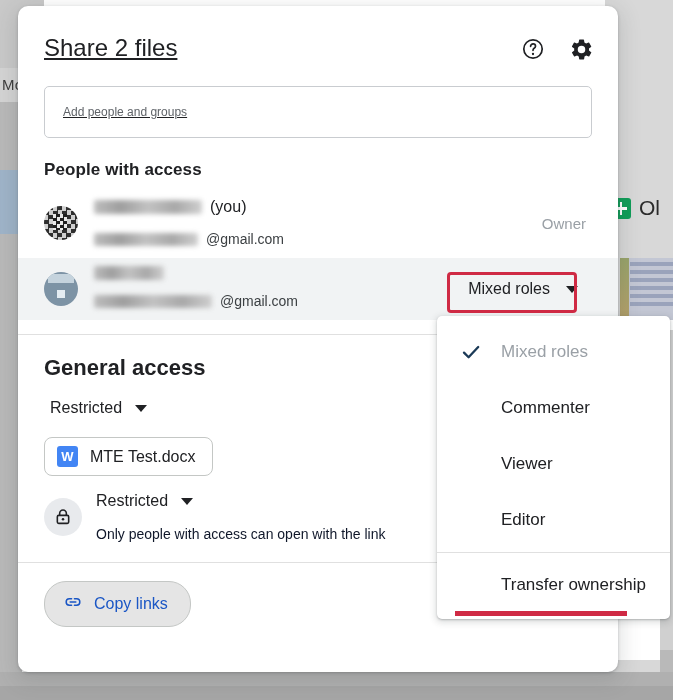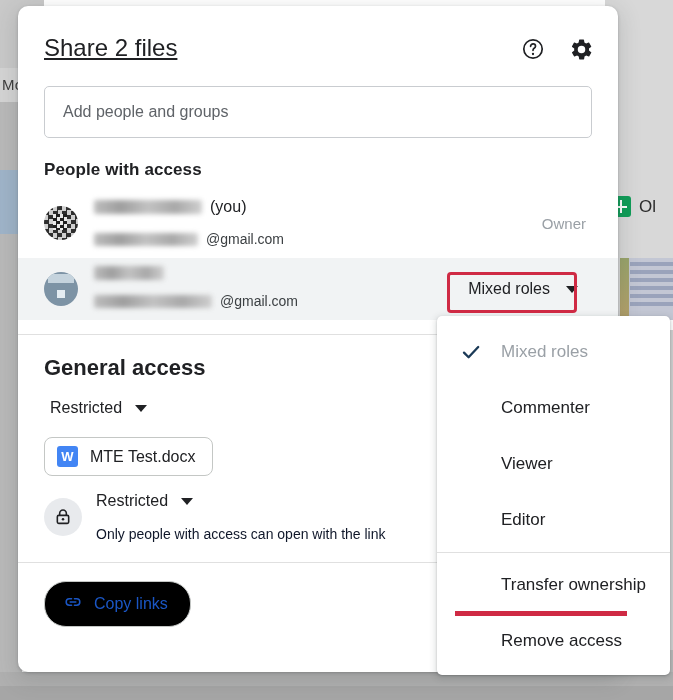--- a/index.html
+++ b/index.html
@@ -105,21 +105,21 @@
   }
   .bg-sheet-icon::before,
   .bg-sheet-icon::after {
     content: "";
     position: absolute;
     background: #ffffff;
   }
   .bg-sheet-icon::before { left: 4px; top: 9.5px; width: 13px; height: 2.5px; }
   .bg-sheet-icon::after  { left: 9.5px; top: 4px; width: 2.5px; height: 13px; }
   .bg-file-name {
-    font-size: 17px;
+    font-size: 21px;
     color: #2b2b2b;
     white-space: nowrap;
   }
   .bg-thumb {
     position: absolute;
     left: 620px; top: 258px;
     width: 60px; height: 62px;
     background: #c3c7d4;
     overflow: hidden;
     filter: blur(0.6px);
@@ -203,24 +203,25 @@
     display: flex;
     align-items: center;
     padding: 0 16px;
     background: #fff;
     box-sizing: border-box;
   }
   .add-field input {
     border: 0;
     outline: 0;
     font-family: "Liberation Sans", sans-serif;
-    font-size: 16px;
+    font-size: 12px;
     color: #202124;
     width: 100%;
     background: transparent;
+    text-decoration: underline;
   }
   .add-field input::placeholder { color: #5f6368; }
 
   .section-title {
     margin: 22px 26px 0 26px;
     font-size: 17px;
     color: #202124;
     font-weight: bold;
     letter-spacing: .1px;
   }
@@ -433,21 +434,21 @@
   .copy-links-btn {
     display: inline-flex;
     align-items: center;
     gap: 11px;
     border: 1px solid #c4c7c5;
     border-radius: 22px;
     padding: 10px 22px 10px 18px;
     font-size: 16px;
     color: #1a56c5;
     cursor: pointer;
-    background: #000000;
+    background: #e5e5e5;
   }
 
   
   .role-menu {
     position: absolute;
     left: 437px; top: 316px;
     width: 233px;
     background: #ffffff;
     border-radius: 5px;
     box-shadow: 0 2px 6px 2px rgba(60,64,67,.15), 0 1px 2px rgba(60,64,67,.30);
@@ -656,21 +657,18 @@
     <div class="menu-item indent">
       <span class="menu-label">Editor</span>
     </div>
 
     <div class="menu-sep"></div>
 
     <div class="menu-item indent">
       <span class="menu-label">Transfer ownership</span>
     </div>
 
-    <div class="menu-item indent">
-      <span class="menu-label">Remove access</span>
-    </div>
   </div>
 
   <div class="annot-box"></div>
   <div class="annot-underline"></div>
 
 </div>
 
 </body></html>

